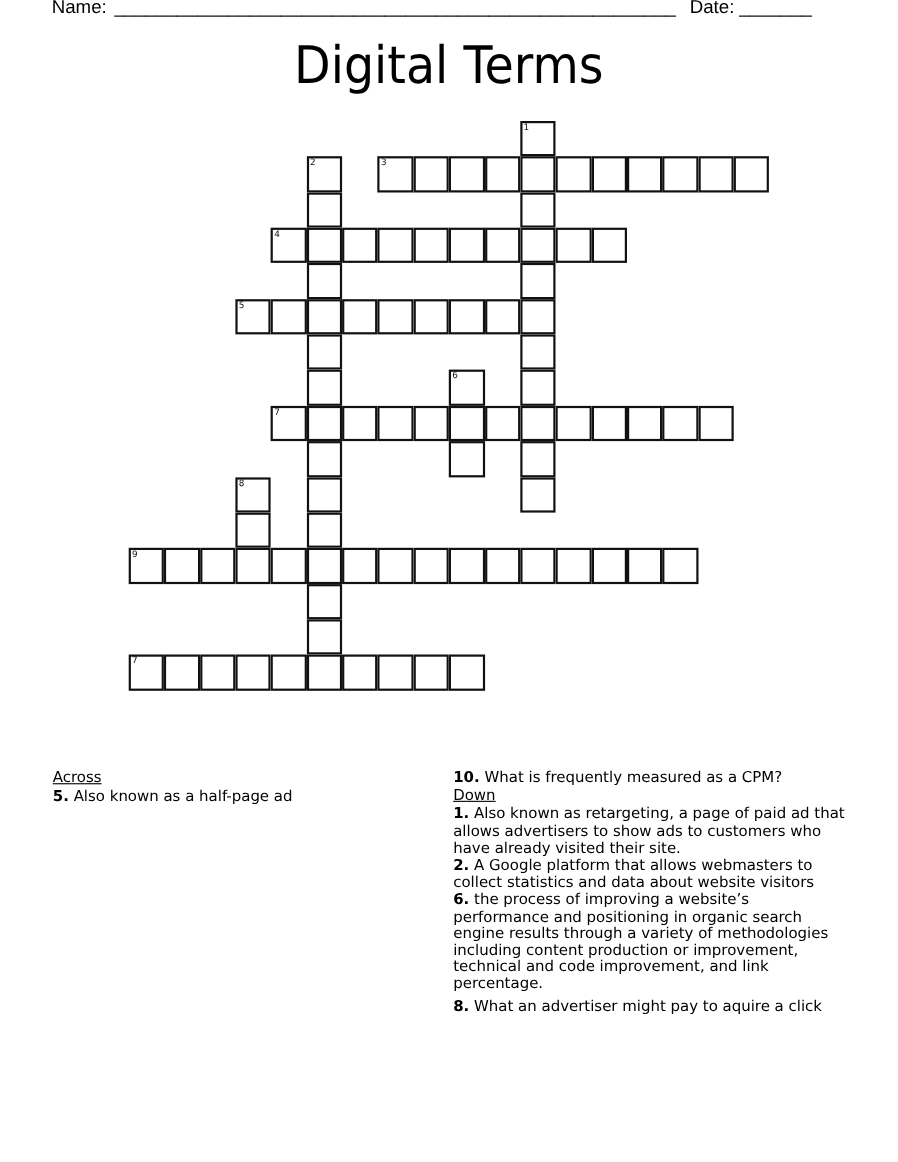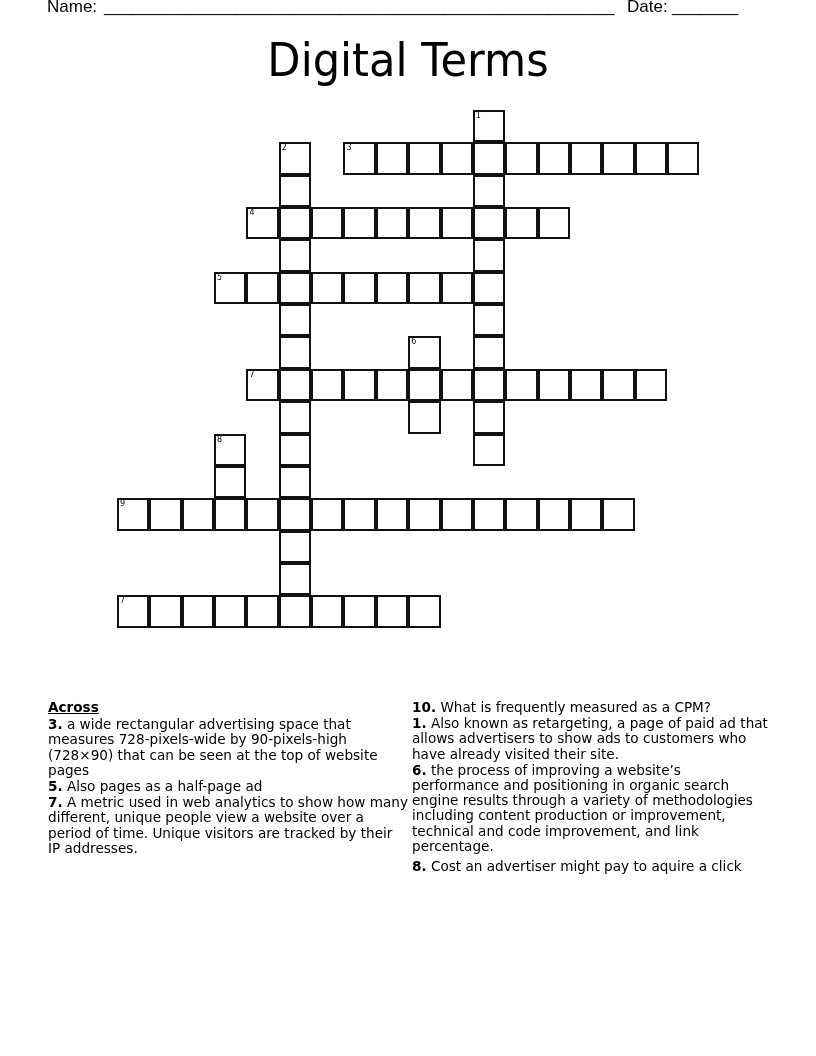--- a/index.html
+++ b/index.html
@@ -77,21 +77,21 @@
       line-height: 15.2px;
       color: #000;
     }
     .col {
       position: absolute;
       top: 0;
     }
     .col-left  { left: 0; width: 360px; }
     .col-right { left: 364px; width: 360px; }
     .clue-head {
-      font-weight: bold;
+      font-weight: normal;
       text-decoration: underline;
       margin: 0 0 2px 0;
     }
     .clue {
       margin: 0 0 1px 0;
     }
     .clue .cnum { font-weight: bold; }
     .gap { height: 4px; }
   </style>
 </head>
@@ -215,24 +215,24 @@
     <div class="cell" style="left: 246.4px; top: 595.25px;"></div>
     <div class="cell" style="left: 311.1px; top: 595.25px;"></div>
     <div class="cell" style="left: 343.45px; top: 595.25px;"></div>
     <div class="cell" style="left: 375.8px; top: 595.25px;"></div>
     <div class="cell" style="left: 408.15px; top: 595.25px;"></div>
   </div>
 
 <div class="clues">
   <div class="col col-left">
     <div class="clue-head">Across</div>
-    <div class="clue"><span class="cnum">3.</span><span> a wide rectangular advertising space that measures 728-pixels-wide by 90-pixels-high (728×90) that can be seen at the top of website pages</span></div>
-    <div class="clue"><span class="cnum">5.</span><span> Also pages as a half-page ad</span></div>
-    <div class="clue"><span class="cnum">7.</span><span> A metric used in web analytics to show how many different, unique people view a website over a period of time. Unique visitors are tracked by their IP addresses.</span></div>
+    <div class="clue"><span class="cnum">5.</span><span> Also known as a half-page ad</span></div>
   </div>
   <div class="col col-right">
     <div class="clue"><span class="cnum">10.</span><span> What is frequently measured as a CPM?</span></div>
+    <div class="clue-head">Down</div>
     <div class="clue"><span class="cnum">1.</span><span> Also known as retargeting, a page of paid ad that allows advertisers to show ads to customers who have already visited their site.</span></div>
+    <div class="clue"><span class="cnum">2.</span><span> A Google platform that allows webmasters to collect statistics and data about website visitors</span></div>
     <div class="clue"><span class="cnum">6.</span><span> the process of improving a website’s performance and positioning in organic search engine results through a variety of methodologies including content production or improvement, technical and code improvement, and link percentage.</span></div>
     <div class="gap"></div>
-    <div class="clue"><span class="cnum">8.</span><span> Cost an advertiser might pay to aquire a click</span></div>
+    <div class="clue"><span class="cnum">8.</span><span> What an advertiser might pay to aquire a click</span></div>
   </div>
 </div>
 
 </body></html>

